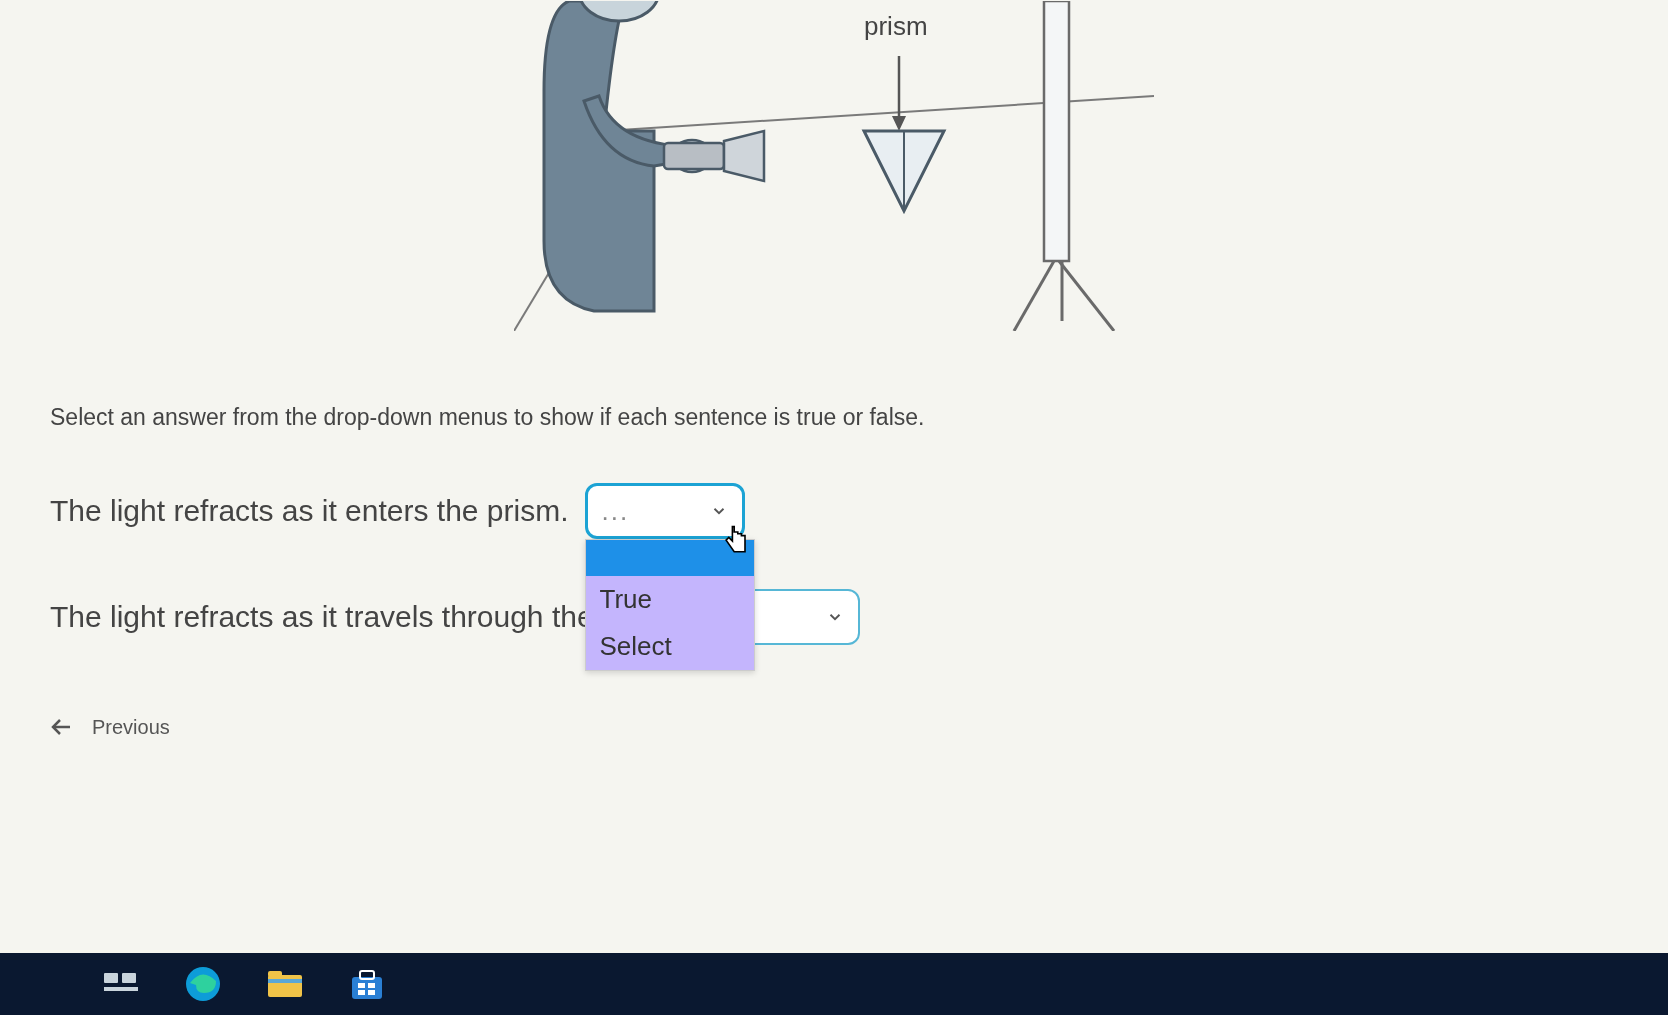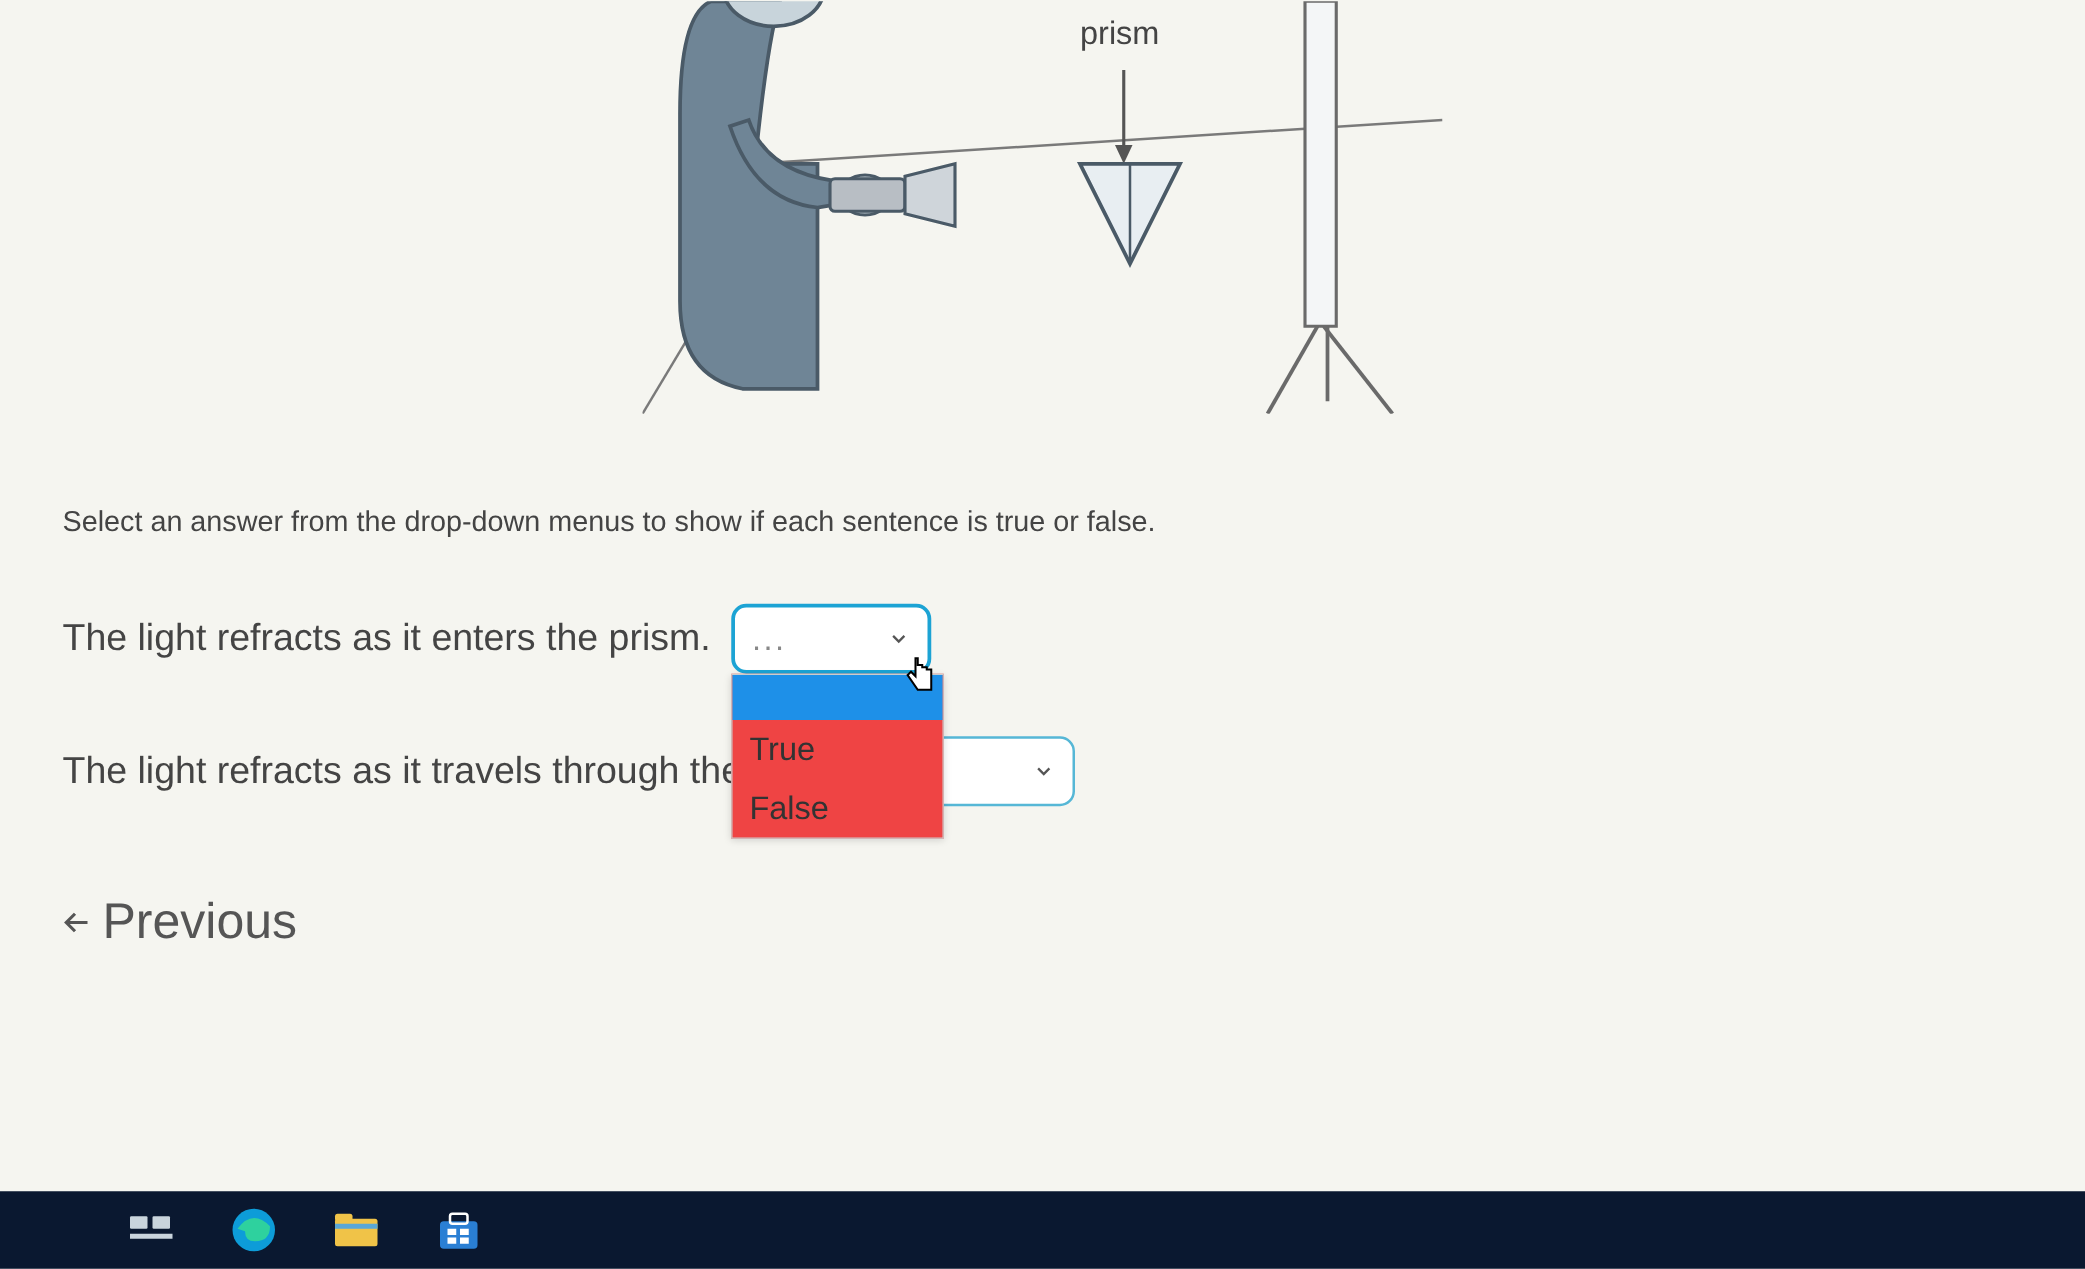--- a/index.html
+++ b/index.html
@@ -70,21 +70,21 @@
     }
     .chevron {
       width: 18px;
       height: 18px;
     }
     .dropdown-list {
       position: absolute;
       top: 56px;
       left: 0;
       width: 170px;
-      background: #ef4444;
+      background: #c4b5fd;
       border: 1px solid #ccc;
       box-shadow: 0 2px 6px rgba(0,0,0,0.15);
       z-index: 10;
     }
     .dropdown-option {
       padding: 8px 14px;
       font-size: 26px;
       color: #333;
       cursor: pointer;
     }
@@ -100,22 +100,22 @@
       position: absolute;
       top: 40px;
       right: -6px;
       width: 30px;
       height: 36px;
       z-index: 20;
     }
     .prev-link {
       display: inline-flex;
       align-items: center;
-      gap: 8px;
-      font-size: 40px;
+      gap: 18px;
+      font-size: 20px;
       color: #555;
       cursor: pointer;
       margin-top: 20px;
     }
     .arrow-left {
       width: 24px;
       height: 24px;
     }
     .taskbar {
       position: absolute;
@@ -189,21 +189,21 @@
         <svg class="chevron" viewBox="0 0 24 24">
           <polyline points="6,9 12,15 18,9" fill="none" stroke="#555" stroke-width="2.5"></polyline>
         </svg>
       </div>
       <svg class="cursor-hand" viewBox="0 0 32 40">
         <path d="M 12 4 L 12 20 L 8 16 L 5 19 L 14 32 L 26 32 L 26 14 L 22 14 L 22 12 L 18 12 L 18 10 L 14 10 L 14 4 Z" fill="#fff" stroke="#000" stroke-width="1.8"></path>
       </svg>
       <div class="dropdown-list">
         <div class="dropdown-option blank highlighted"></div>
         <div class="dropdown-option">True</div>
-        <div class="dropdown-option">False</div>
+        <div class="dropdown-option">Select</div>
       </div>
     </div>
   </div>
 
   <div class="question-row">
     <span>The light refracts as it travels through the prism.</span>
     <div class="dropdown">
       <div class="dropdown-trigger closed">
         <span class="dropdown-placeholder">...</span>
         <svg class="chevron" viewBox="0 0 24 24">

